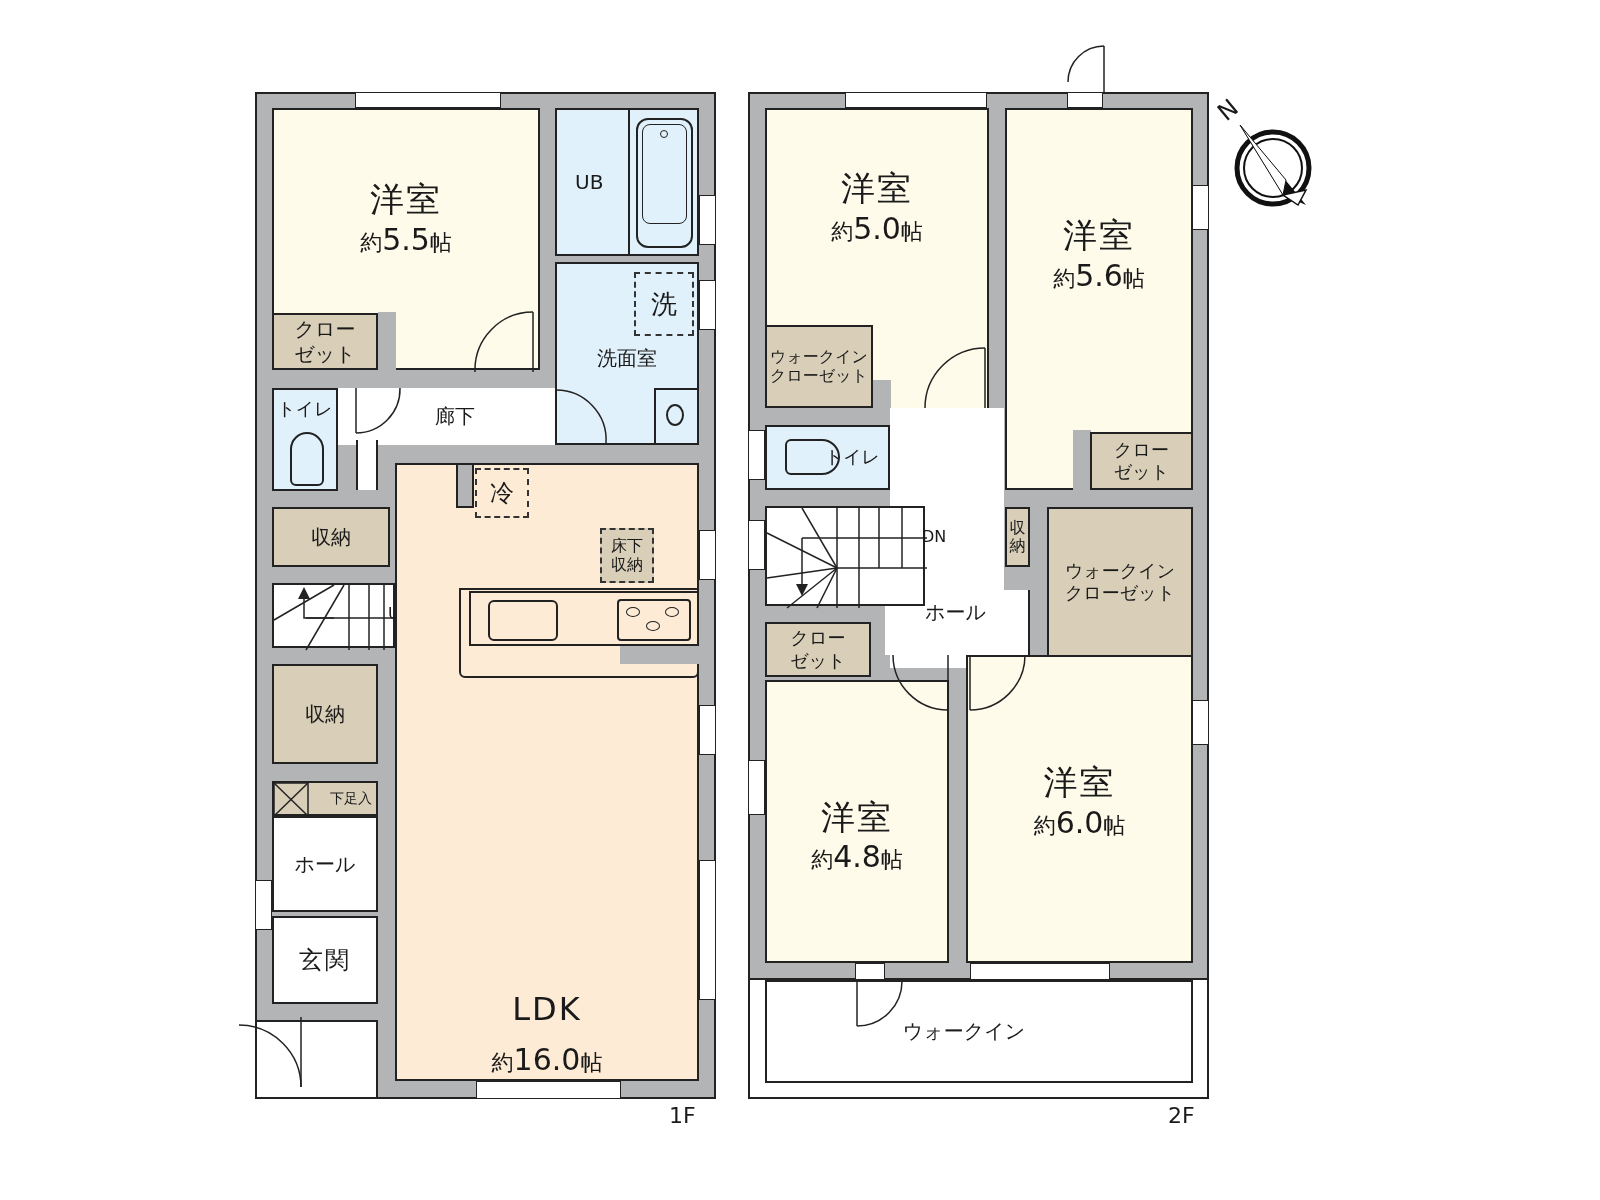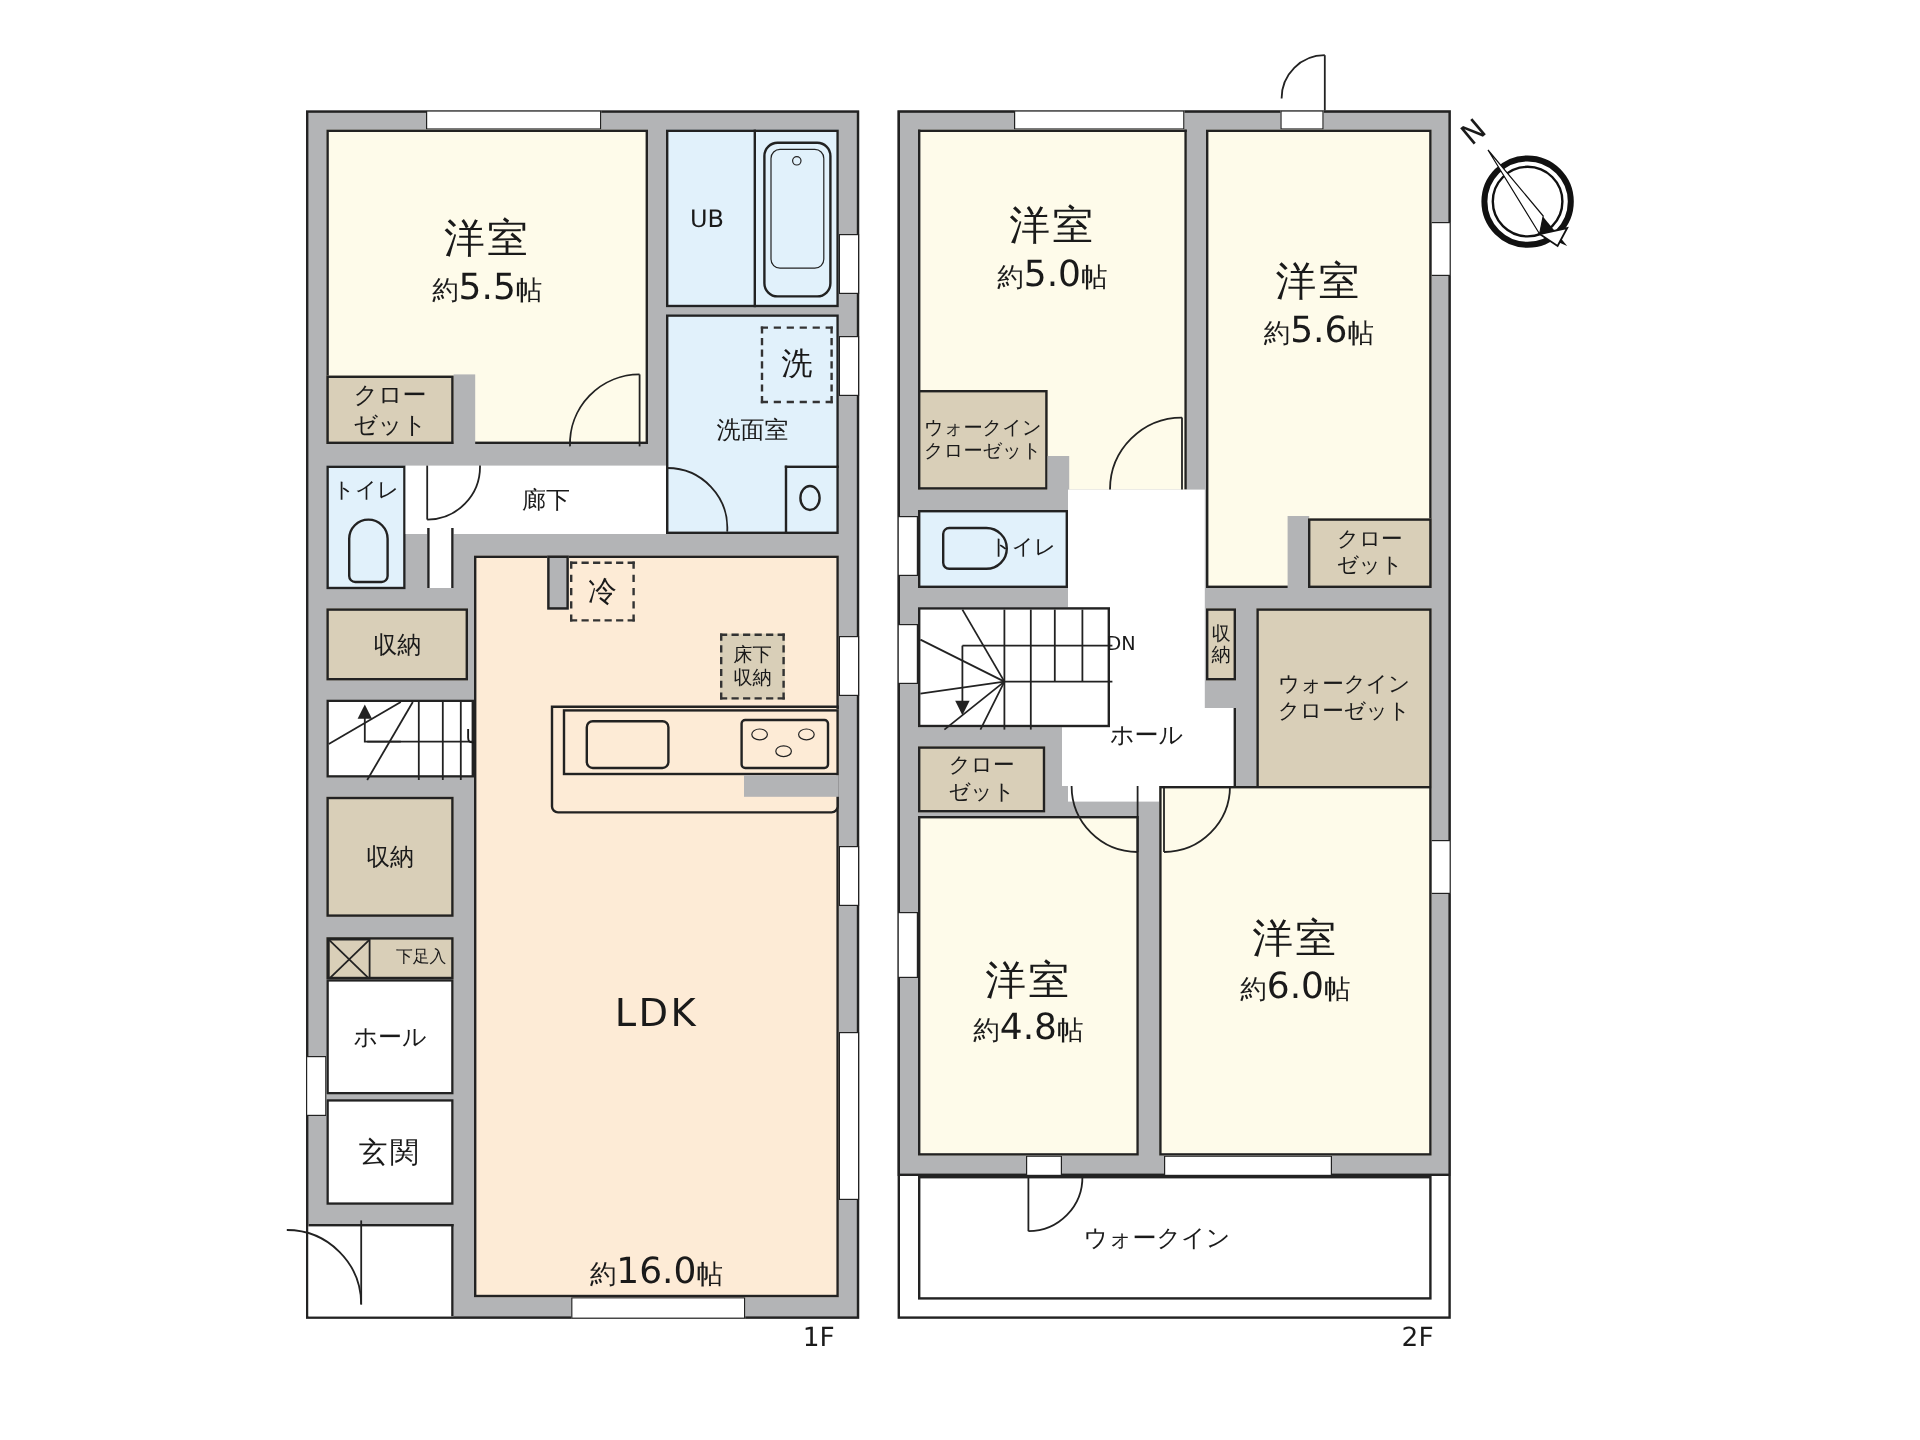--- a/index.html
+++ b/index.html
@@ -118,21 +118,21 @@
   </div>
 
   <div class="room hall" style="left:272px;top:916px;width:106px;height:88px;">
     <div class="rname" style="font-size:24px;">玄関</div>
   </div>
   <svg width="70" height="80" style="left:293px;top:1017px;">
     <line x1="8" y1="0" x2="8" y2="70" stroke="#222" stroke-width="1.5"></line>
     <path d="M8 70 A62 62 0 0 1 70 8" fill="none" stroke="#222" stroke-width="1.5" transform="rotate(90 8 8) translate(0 -0)"></path>
   </svg>
 
-  <div class="room ldk" style="left:395px;top:463px;width:304px;height:618px;justify-content:space-between;">
+  <div class="room ldk" style="left:395px;top:463px;width:304px;height:618px;justify-content:flex-end;gap:12px;">
     <div class="rname" style="margin-top:360px;font-size:32px;">LDK</div>
     <div class="rsize">
       <span>約</span><b>16.0</b><span>帖</span>
     </div>
   </div>
   <div class="wall" style="left:456px;top:463px;width:18px;height:45px;"></div>
   <div class="dashed" style="left:475px;top:468px;width:54px;height:50px;">
     <span class="small" style="font-size:24px;">冷</span>
   </div>
   <div class="dashed stor" style="left:556px;top:528px;width:54px;height:55px;background:#d9cfb8;white-space:pre-line;margin-left:44px;">

